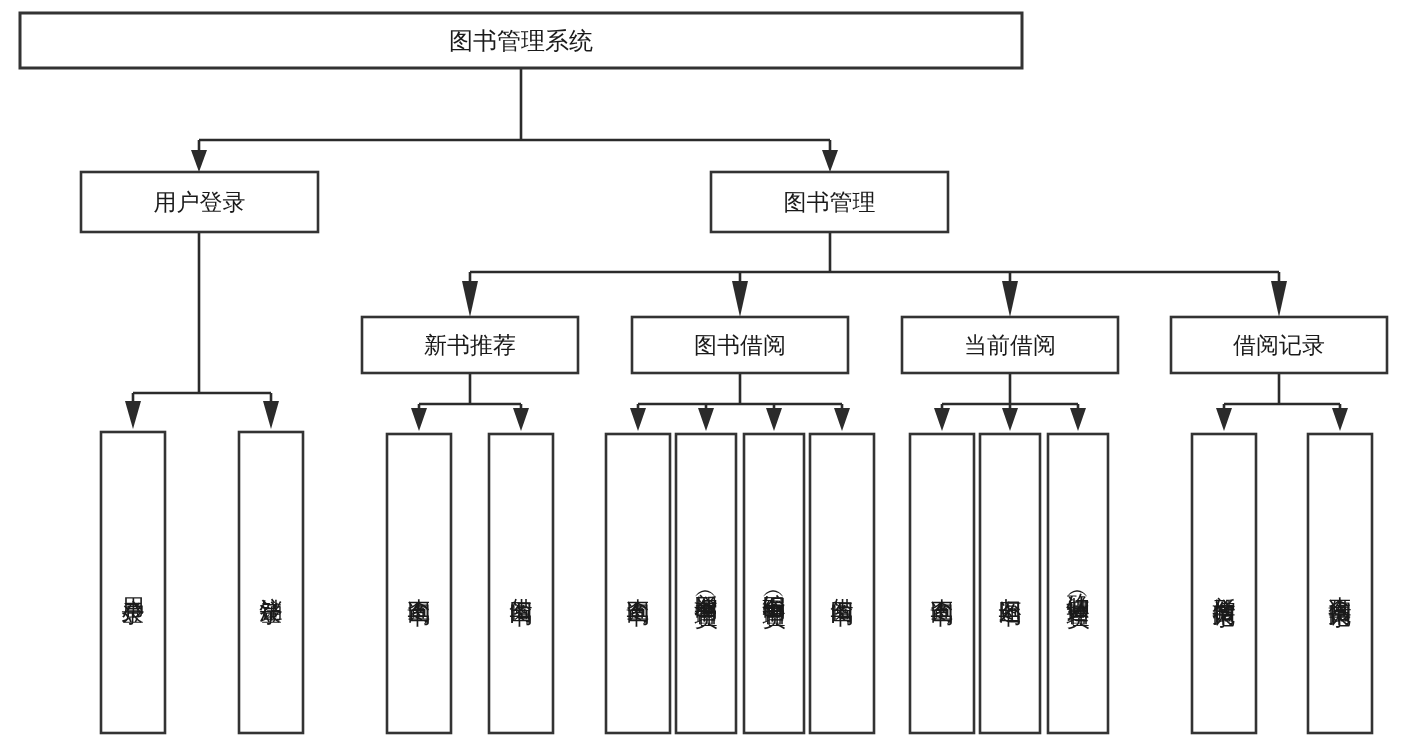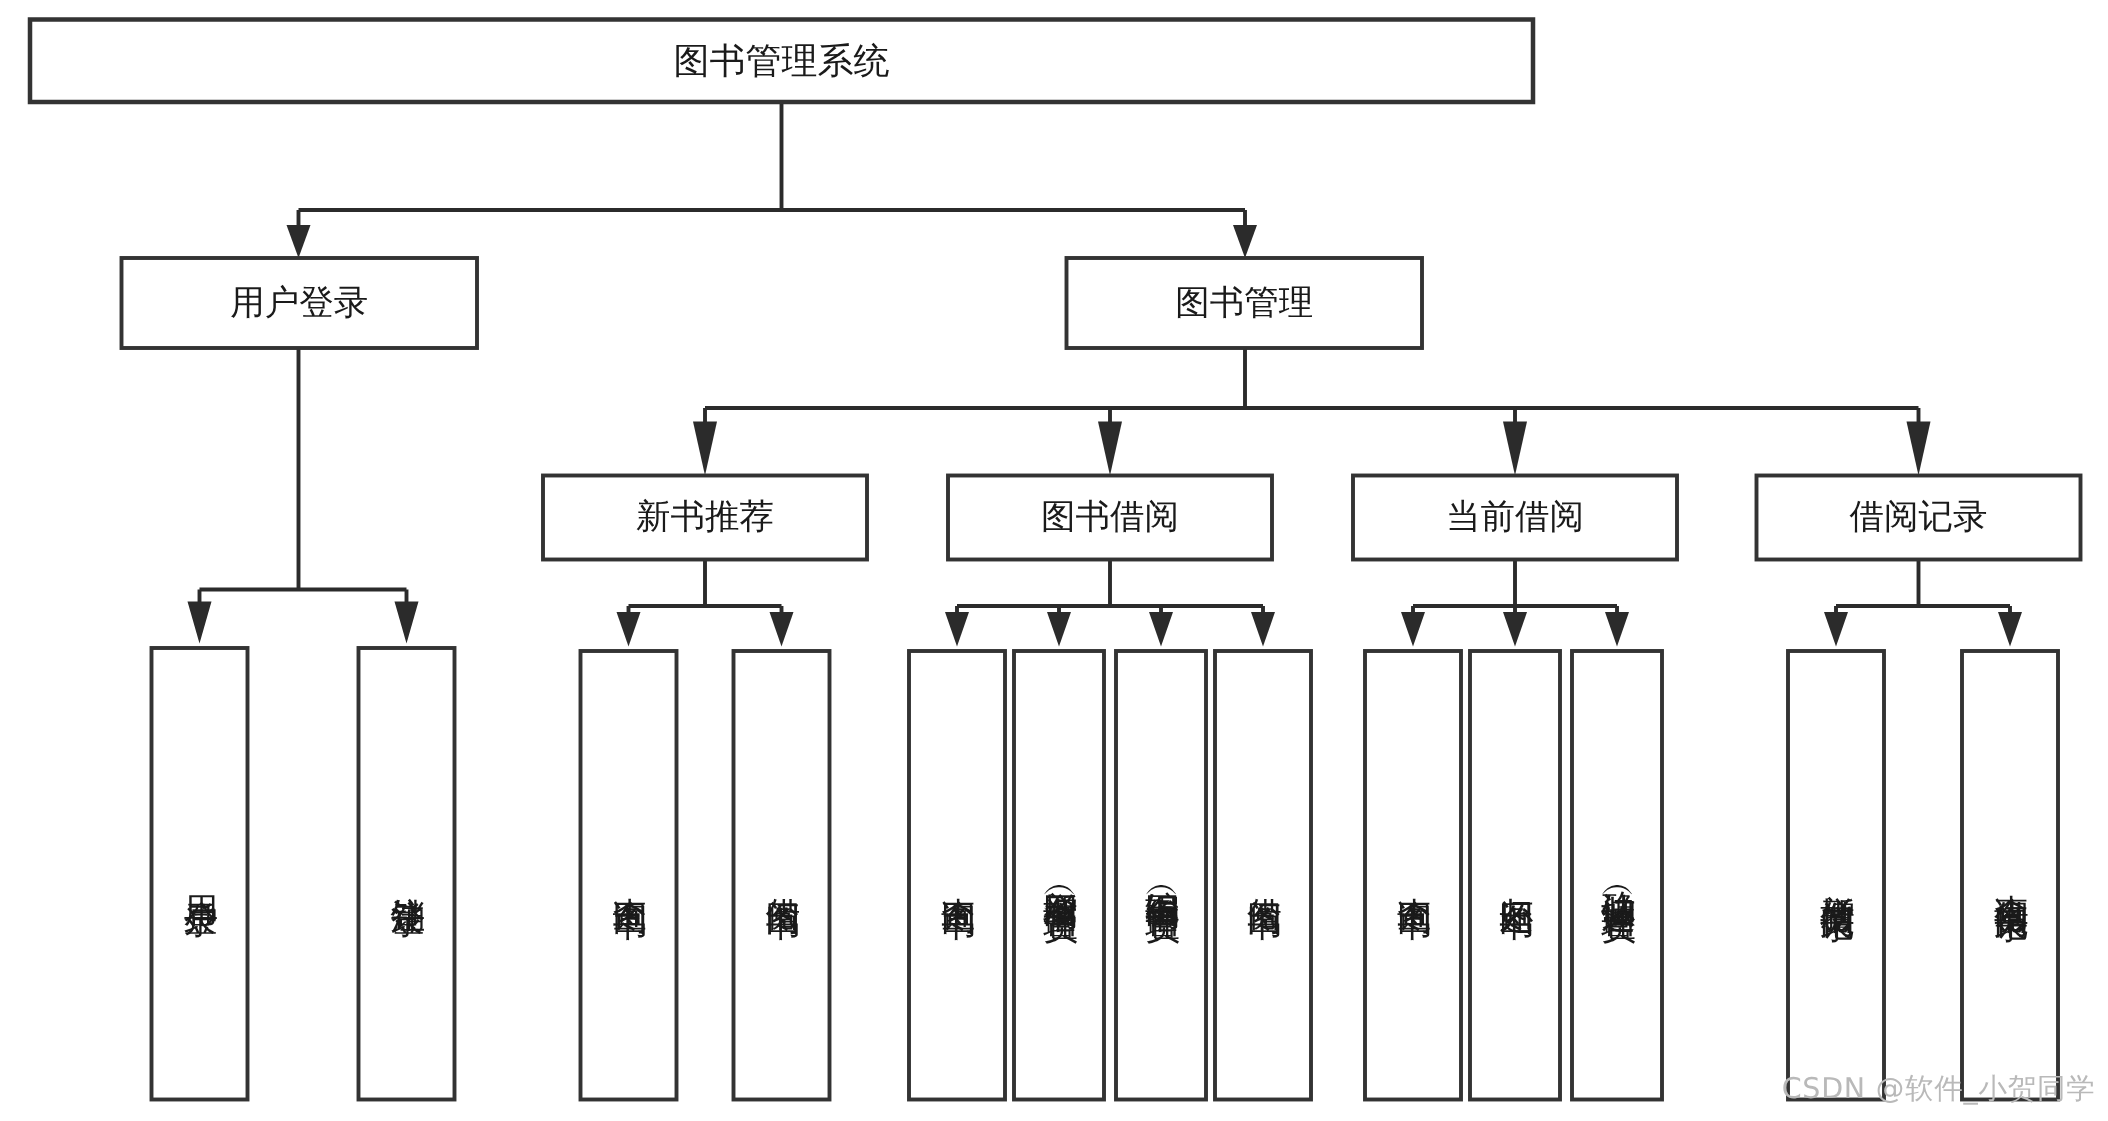--- a/index.html
+++ b/index.html
@@ -245,15 +245,14 @@
   <div class="leaf-label" style="left:744px; top:434px; width:60px; height:299px;">编辑图书（管理员）</div>
   <div class="leaf-label" style="left:810px; top:434px; width:64px; height:299px;">借阅图书</div>
 
   <div class="leaf-label" style="left:910px; top:434px; width:64px; height:299px;">查询图书</div>
   <div class="leaf-label" style="left:980px; top:434px; width:60px; height:299px;">归还图书</div>
   <div class="leaf-label" style="left:1048px; top:434px; width:60px; height:299px;">确认归还（管理员）</div>
 
   <div class="leaf-label" style="left:1192px; top:434px; width:64px; height:299px;">新增借阅记录</div>
   <div class="leaf-label" style="left:1308px; top:434px; width:64px; height:299px;">查询借阅记录</div>
 
-  <div class="watermark">CSDN @软件_小贺同学</div>
 
 </div>
 
 </body></html>

